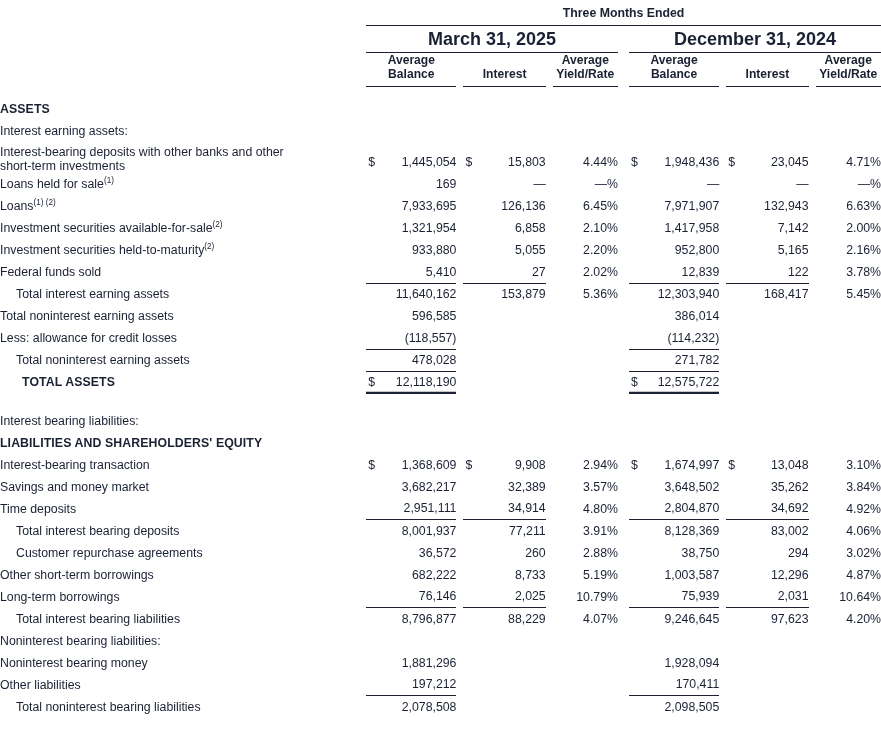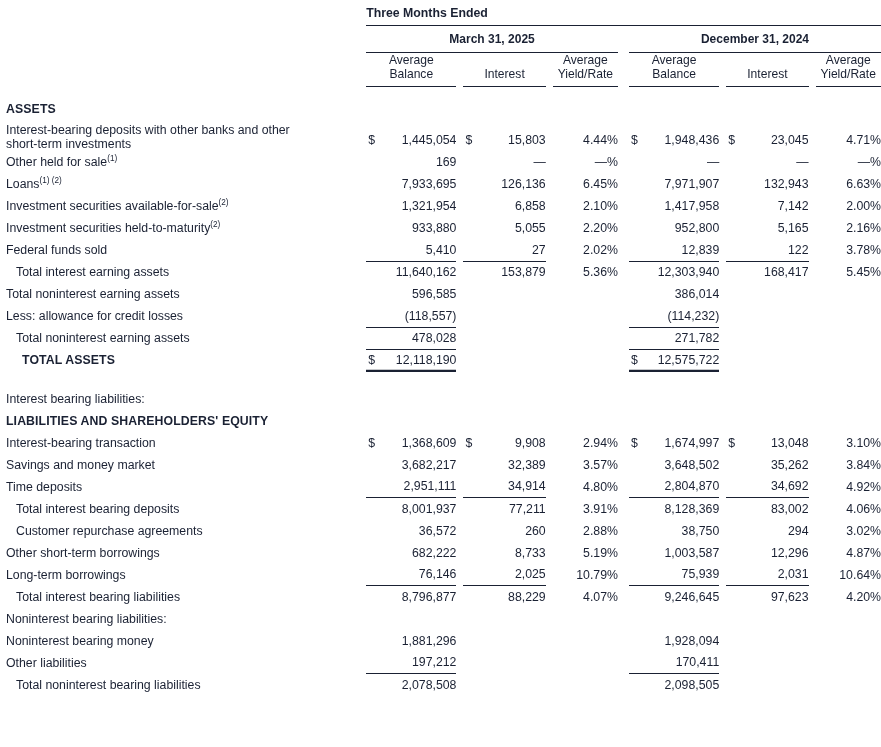--- a/index.html
+++ b/index.html
@@ -37,52 +37,52 @@
 
   td, th {
     padding: 0;
     vertical-align: bottom;
     line-height: 14px;
     font-weight: normal;
   }
   .rowcell { height: 22px; }
   .lbl {
     text-align: left;
-    padding-left: 6px;
     white-space: nowrap;
   }
   .num {
     text-align: right;
     white-space: nowrap;
     padding-bottom: 4px;
   }
   .cur {
     text-align: left;
     padding-left: 2px;
     padding-bottom: 4px;
   }
   .lblpad { padding-bottom: 4px; }
 
   
   .hdr-top {
+    text-align: center;
     font-weight: bold;
     font-size: 12.3px;
     padding-bottom: 5px;
     padding-top: 6px;
   }
   .hdr-period {
     text-align: center;
     font-weight: bold;
-    font-size: 12px;
+    font-size: 18px;
     padding-top: 6px;
     padding-bottom: 6px;
   }
   .hdr-col {
     text-align: center;
-    font-weight: normal;
+    font-weight: bold;
     font-size: 12.1px;
     line-height: 14px;
     padding-bottom: 5px;
     vertical-align: bottom;
     margin-top: 28px;
   }
   .rule-top { border-bottom: 1.3px solid #1a2133; }
   .rule-period { border-bottom: 1.3px solid #1a2133; }
   .rule-colhead { border-bottom: 1.3px solid #1a2133; }
 
@@ -178,20 +178,24 @@
 
   <tr class="spacer-sm">
           <td colspan="16"></td>
         </tr>
 
   <tr class="rowcell">
     <td class="lbl lblpad sec-title">ASSETS</td>
     <td colspan="15"></td>
   </tr>
 
+  <tr class="rowcell">
+    <td class="lbl lblpad">Interest earning assets:</td>
+    <td colspan="15"></td>
+  </tr>
 
   <tr>
     <td class="lbl" style="padding-top:3px;">
       <div>Interest-bearing deposits with other banks and other</div>
       <div>short-term investments</div>
     </td>
     <td class="cur">$</td>
     <td class="num">1,445,054</td>
     <td></td>
     <td class="cur">$</td>
@@ -202,21 +206,21 @@
     <td class="cur">$</td>
     <td class="num">1,948,436</td>
     <td></td>
     <td class="cur">$</td>
     <td class="num">23,045</td>
     <td></td>
     <td class="num">4.71%</td>
   </tr>
 
   <tr class="rowcell">
-    <td class="lbl lblpad"><span>Other held for sale</span><sup>(1)</sup></td>
+    <td class="lbl lblpad"><span>Loans held for sale</span><sup>(1)</sup></td>
     <td></td>
     <td class="num">169</td>
     <td></td>
     <td></td>
     <td class="num">—</td>
     <td></td>
     <td class="num">—%</td>
     <td></td>
     <td></td>
     <td class="num">—</td>

